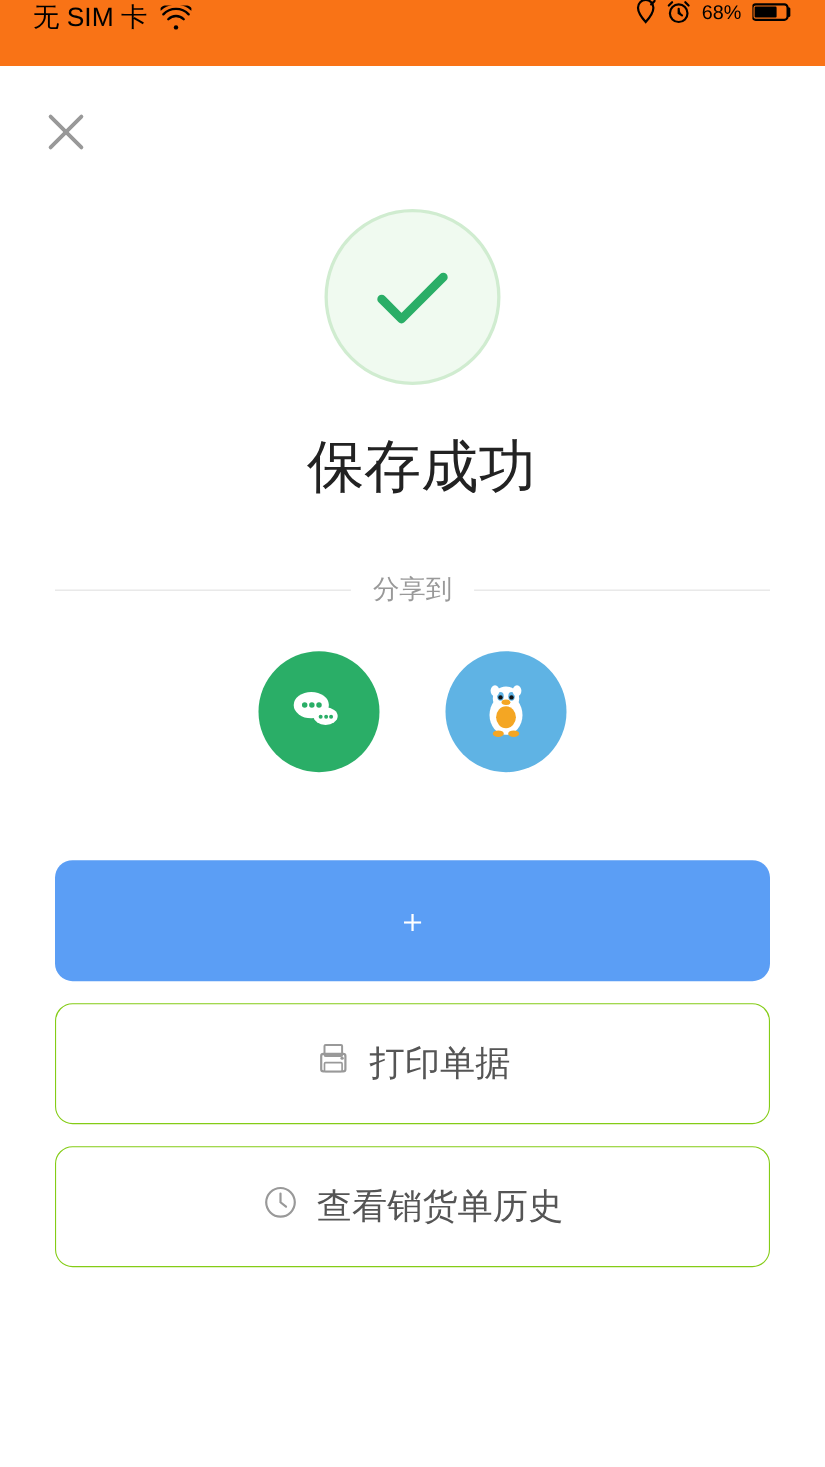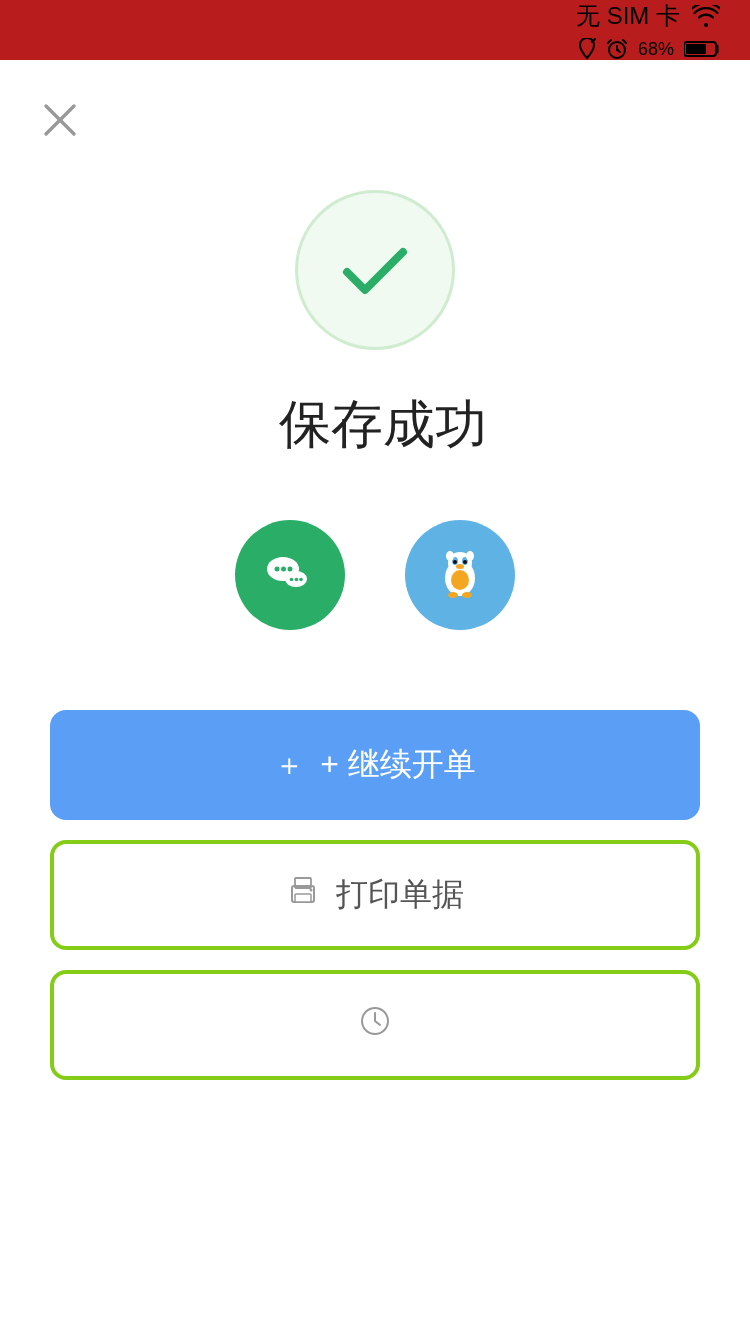--- a/index.html
+++ b/index.html
@@ -10,25 +10,24 @@
       background: #ffffff;
       font-family: -apple-system, "PingFang SC", "Helvetica Neue", sans-serif;
       display: flex;
       flex-direction: column;
     }
 
     
     .status-bar {
       display: flex;
       justify-content: space-between;
-      align-items: flex-end;
+      align-items: flex-start;
       padding: 0 30px;
       height: 60px;
-      background: #b91c1c;
-      flex-direction: column;
+      background: #f97316;
     }
     .status-left {
       display: flex;
       align-items: center;
       gap: 12px;
       font-size: 24px;
       color: #000;
     }
     .status-center {
       font-size: 28px;
@@ -154,22 +153,21 @@
       border: none;
       outline: none;
     }
     .btn-primary {
       background: #5b9ef5;
       color: #fff;
     }
     .btn-secondary {
       background: #fff;
       color: #555;
-      border: 4px solid #84cc16;
-      font-family: Liberation Mono, monospace;
+      border: 1px solid #84cc16;
     }
     .btn-icon {
       font-size: 30px;
     }
   </style>
 </head>
 <body>
 
 <div class="status-bar">
   <div class="status-left">
@@ -214,20 +212,25 @@
 <div class="main-content">
 
   <div class="success-circle">
     <svg viewBox="0 0 80 80">
       <polyline points="12,42 30,60 68,22" fill="none" stroke="#2aae67" stroke-width="8" stroke-linecap="round" stroke-linejoin="round"></polyline>
     </svg>
   </div>
 
   <div class="success-title">保存成功</div>
 
+  <div class="share-divider">
+    <div class="line"></div>
+    <span class="share-text">分享到</span>
+    <div class="line"></div>
+  </div>
 
   <div class="share-row">
 
     <div class="share-icon-btn wechat">
       <svg width="64" height="64" viewBox="0 0 64 64">
 
         <ellipse cx="25" cy="26" rx="16" ry="12" fill="white"></ellipse>
         <circle cx="19" cy="26" r="2.5" fill="#2aae67"></circle>
         <circle cx="25.5" cy="26" r="2.5" fill="#2aae67"></circle>
         <circle cx="32" cy="26" r="2.5" fill="#2aae67"></circle>
@@ -261,21 +264,20 @@
         <ellipse cx="22" cy="13" rx="4" ry="5" fill="white"></ellipse>
         <ellipse cx="42" cy="13" rx="4" ry="5" fill="white"></ellipse>
       </svg>
     </div>
   </div>
 
   <div class="action-buttons">
 
     <button class="btn btn-primary">
       <span class="btn-icon">＋</span>
-      <span>+ 继续开单</span>
     </button>
 
     <button class="btn btn-secondary">
       <span class="btn-icon">
         <svg width="34" height="34" viewBox="0 0 34 34">
           <rect x="6" y="12" width="22" height="16" rx="2" fill="none" stroke="#999" stroke-width="2"></rect>
           <rect x="9" y="20" width="16" height="8" rx="1" fill="white" stroke="#999" stroke-width="1.5"></rect>
           <rect x="9" y="4" width="16" height="10" rx="1" fill="none" stroke="#999" stroke-width="1.8"></rect>
           <circle cx="25" cy="16" r="1.5" fill="#999"></circle>
         </svg>
@@ -283,16 +285,17 @@
       <span>打印单据</span>
     </button>
 
     <button class="btn btn-secondary">
       <span class="btn-icon">
         <svg width="34" height="34" viewBox="0 0 34 34">
           <circle cx="17" cy="17" r="13" fill="none" stroke="#999" stroke-width="2"></circle>
           <path d="M17 9v8l5 4" stroke="#999" stroke-width="2" stroke-linecap="round" fill="none"></path>
         </svg>
       </span>
+      <span>查看销货单历史</span>
     </button>
   </div>
 
 </div>
 
 </body></html>

